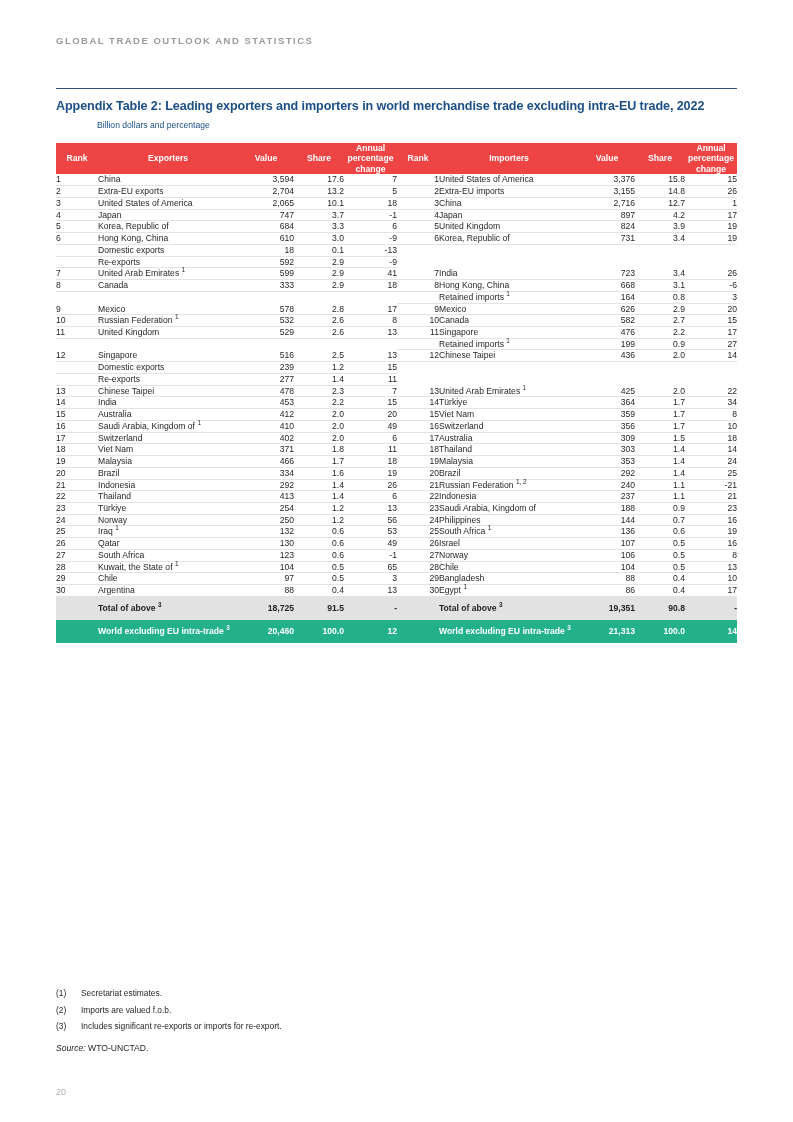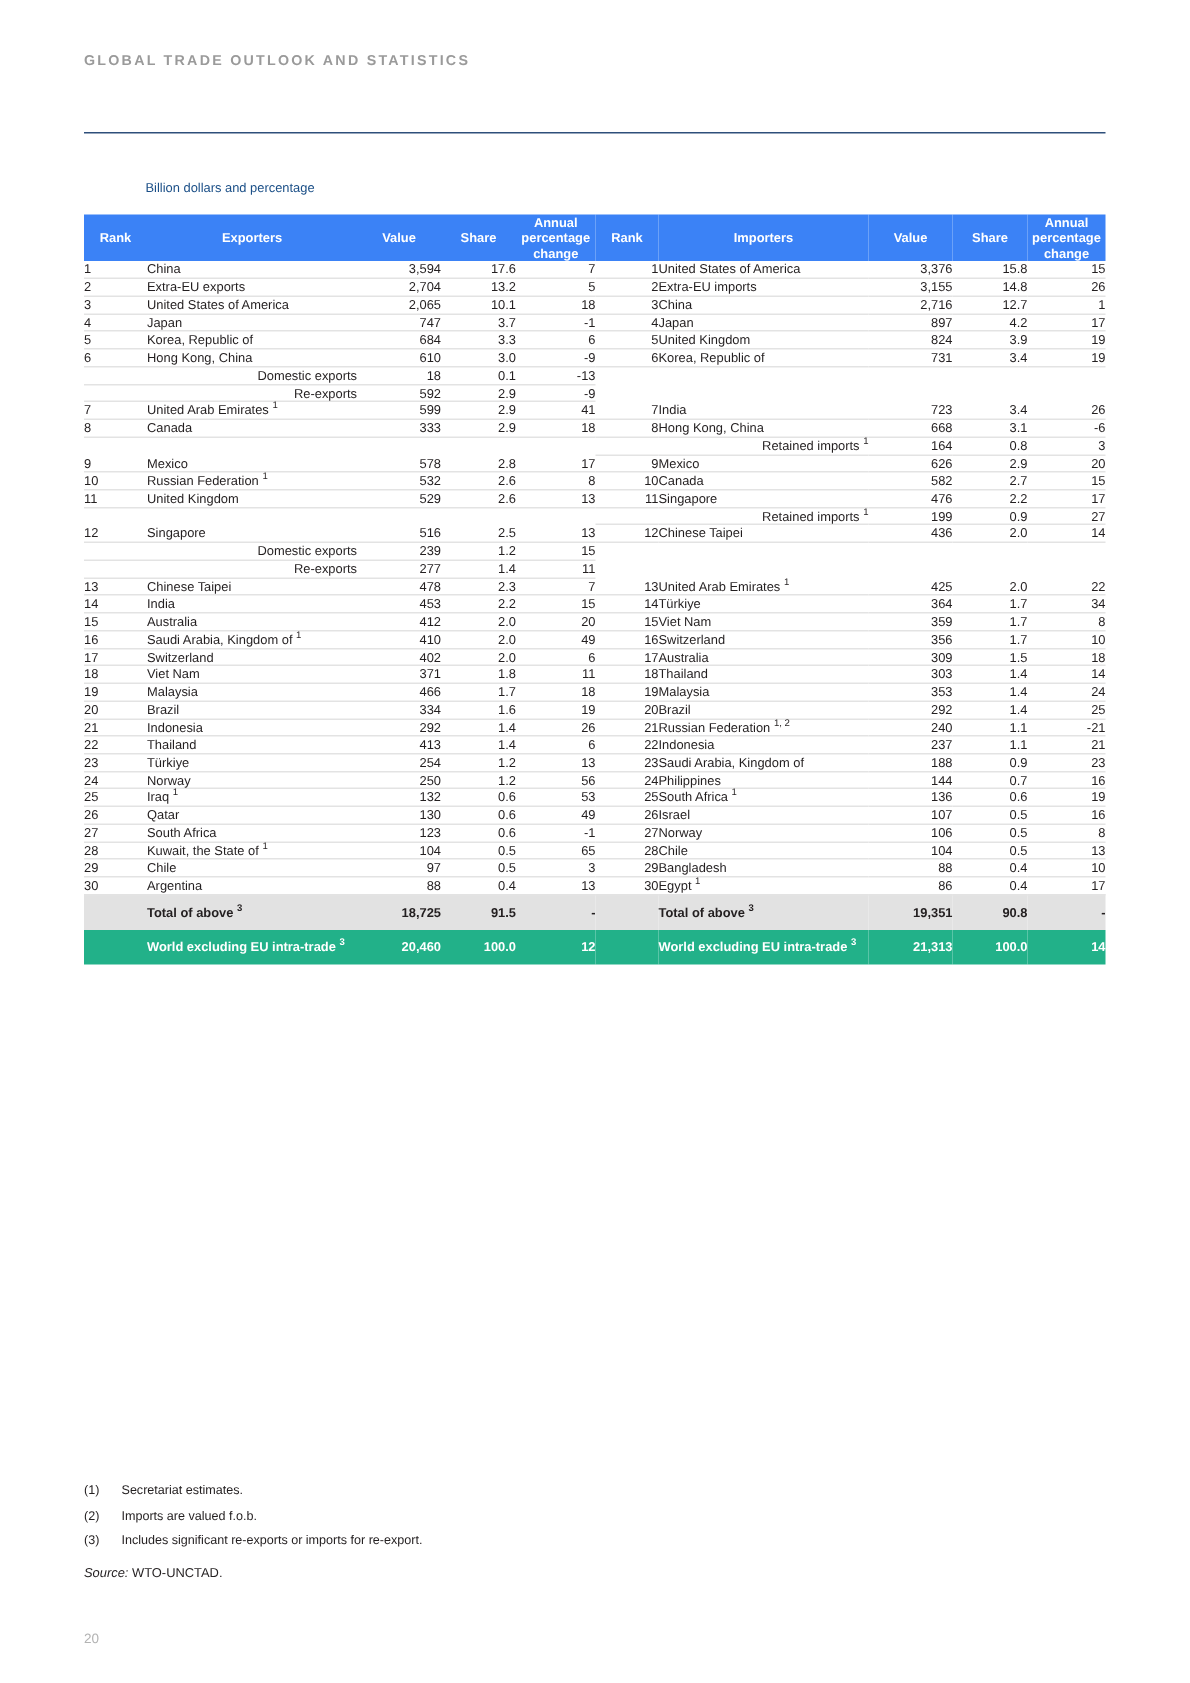--- a/index.html
+++ b/index.html
@@ -53,21 +53,21 @@
     position: absolute;
     left: 56px; top: 143px;
     width: 681px;
     border-collapse: collapse;
     table-layout: fixed;
     font-size: 8.6px;
   }
   table.maintbl td, table.maintbl th { padding: 0; }
 
   thead th {
-    background: #3b82f6;
+    background: #ef4444;
     color: #ffffff;
     font-weight: bold;
     font-size: 8.6px;
     padding: 7px 4px 8px 4px;
     vertical-align: middle;
     line-height: 1.22;
   }
   thead th.h-rank  { text-align: center; }
   thead th.h-name  { text-align: center; }
   thead th.h-num   { text-align: center; }
@@ -75,21 +75,21 @@
   tbody td {
     padding: 5px 4px 5px 4px;
     vertical-align: top;
     line-height: 1.25;
     border-bottom: 1px solid #e3e3e3;
   }
 
   td.c-rank { text-align: left; padding-left: 2px; }
   td.c-rank-r { text-align: right; padding-right: 7px; }
   td.c-name { text-align: left; padding-left: 8px; }
-  td.c-name-sub { text-align: right; padding-right: 2px; color: #231f20; }
+  td.c-name-sub { text-align: left; padding-right: 2px; color: #231f20; }
   td.c-num { text-align: right; padding-right: 10px; }
   td.c-num-last { text-align: right; padding-right: 4px; }
   td.c-blank { border-bottom: 1px solid transparent !important; }
 
   sup { font-size: 6.4px; vertical-align: super; line-height: 0; }
 
   tr.total-row td {
     background: #e2e2e2;
     font-weight: bold;
     border-bottom: none;
@@ -127,20 +127,21 @@
   }
 </style>
 </head>
 <body>
 
 <div class="page">
 
   <div class="running-head">GLOBAL TRADE OUTLOOK AND STATISTICS</div>
 
   <div class="title-rule"></div>
+  <div class="table-title">Appendix Table 2: Leading exporters and importers in world merchandise trade excluding intra-EU trade, 2022</div>
   <div class="table-subtitle">Billion dollars and percentage</div>
 
   <table class="maintbl">
     <colgroup>
       <col style="width:42px">
         <col style="width:140px">
         <col style="width:56px">
         <col style="width:50px">
         <col style="width:53px">
       <col style="width:42px">

